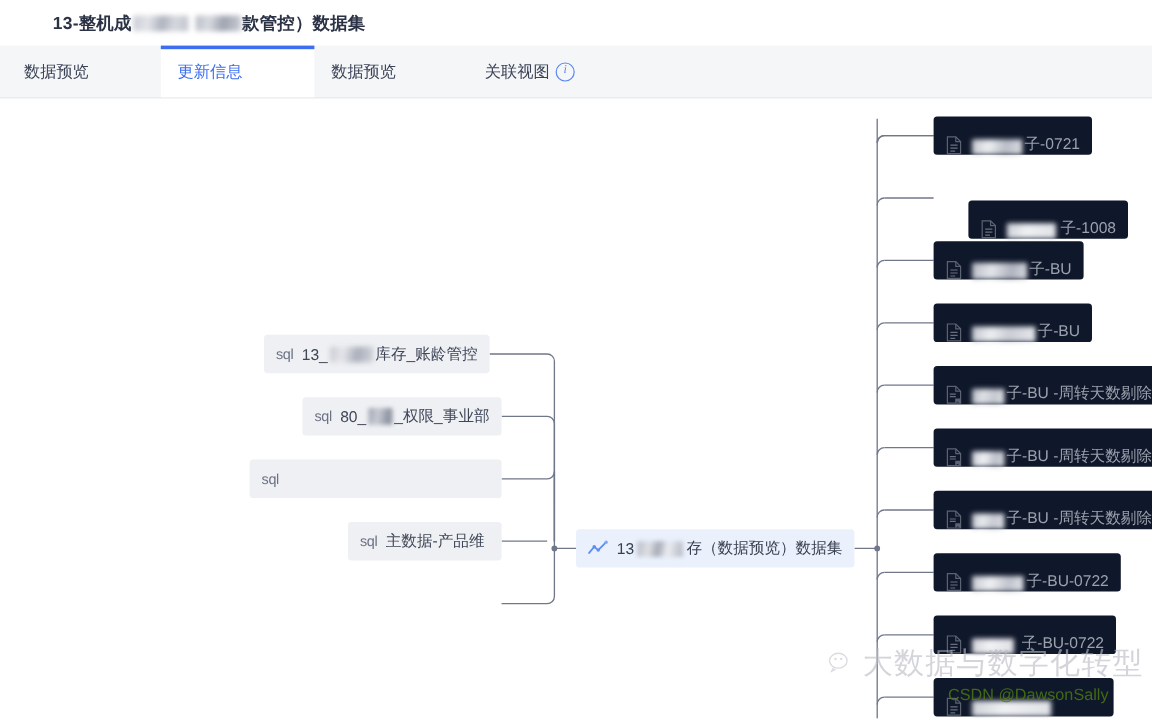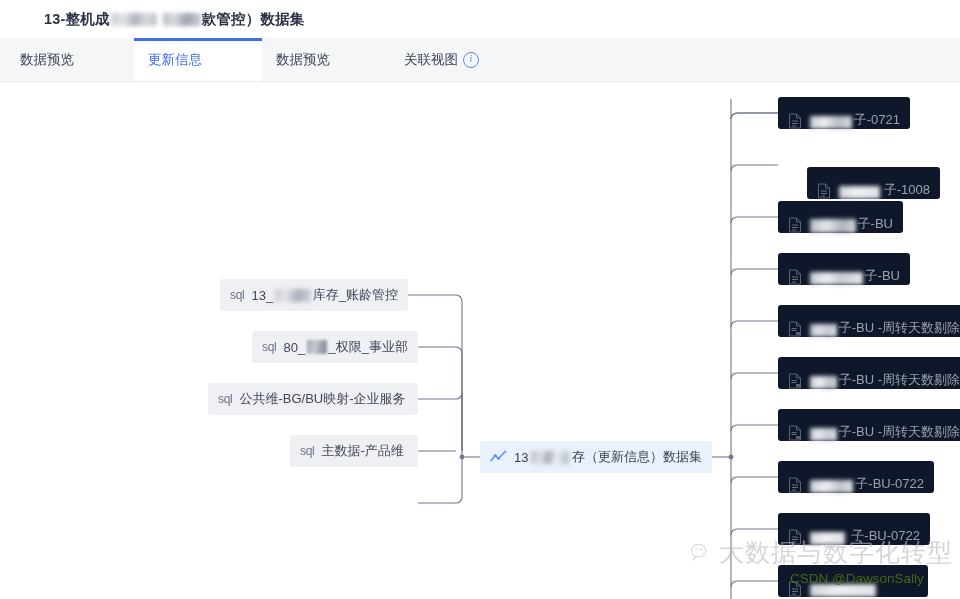--- a/index.html
+++ b/index.html
@@ -283,38 +283,37 @@
 
   <div class="node node-src" style="left:252px; top:248px; width:166px;">
     <span class="sql-tag">sql</span>
     <span class="node-text">80_</span>
     <span class="nb" style="width:30px;height:14px;background:linear-gradient(100deg,#9ea3af,#c8cbd3 40%,#8f95a3 80%);filter:blur(1.8px);margin:0 2px;"></span>
     <span class="node-text">_权限_事业部</span>
   </div>
 
   <div class="node node-src" style="left:208px; top:300px; width:210px;">
     <span class="sql-tag">sql</span>
-    <span class="node-text">公共维-BG/BU映射-企业服务</span>
   </div>
 
   <div class="node node-src" style="left:290px; top:352px; width:128px;">
     <span class="sql-tag">sql</span>
     <span class="node-text">主数据-产品维</span>
   </div>
 
   <div class="node node-center" style="left:480px; top:358px; width:232px;text-align:right;">
     <svg class="chart-icon" viewBox="0 0 18 14">
       <polyline points="1,11 5.5,5.5 9,8.5 16,1.5" fill="none" stroke="#5b8df5" stroke-width="1.6" stroke-linecap="round" stroke-linejoin="round"></polyline>
       <circle cx="5.5" cy="5.5" r="1.5" fill="#5b8df5"></circle>
       <circle cx="9" cy="8.5" r="1.5" fill="#5b8df5"></circle>
       <circle cx="16" cy="1.6" r="1.5" fill="#7fa8f8"></circle>
     </svg>
     <span class="node-text">13</span>
     <span class="nb" style="width:88px;height:13px;background:linear-gradient(100deg,#b7bbc5 0%,#dfe1e6 26%,#a4a9b5 46%,#eceef1 66%,#b0b5c0 100%);filter:blur(1.9px);margin:0 3px;"></span>
-    <span class="node-text">存（更新信息）数据集</span>
+    <span class="node-text">存（数据预览）数据集</span>
   </div>
 
   <div class="node node-dst" style="left:778px; top:14px; width:132px;">
     <svg class="doc-icon" viewBox="0 0 14 16">
       <path d="M1.5 1h7l4 4v10h-11z" fill="none" stroke="#9aa0ab" stroke-width="1"></path>
       <path d="M8.5 1v4h4" fill="none" stroke="#9aa0ab" stroke-width="1"></path>
       <path d="M4 8h6M4 10.5h6M4 13h4" stroke="#b3b8c2" stroke-width="1"></path>
     </svg>
     <span class="nb" style="width:60px;height:13px;background:linear-gradient(100deg,#c4c7cf,#eceef1 34%,#b9bdc7 66%,#dcdee3);filter:blur(2px);margin-right:2px;"></span>
     <span class="node-text">子-0721</span>

